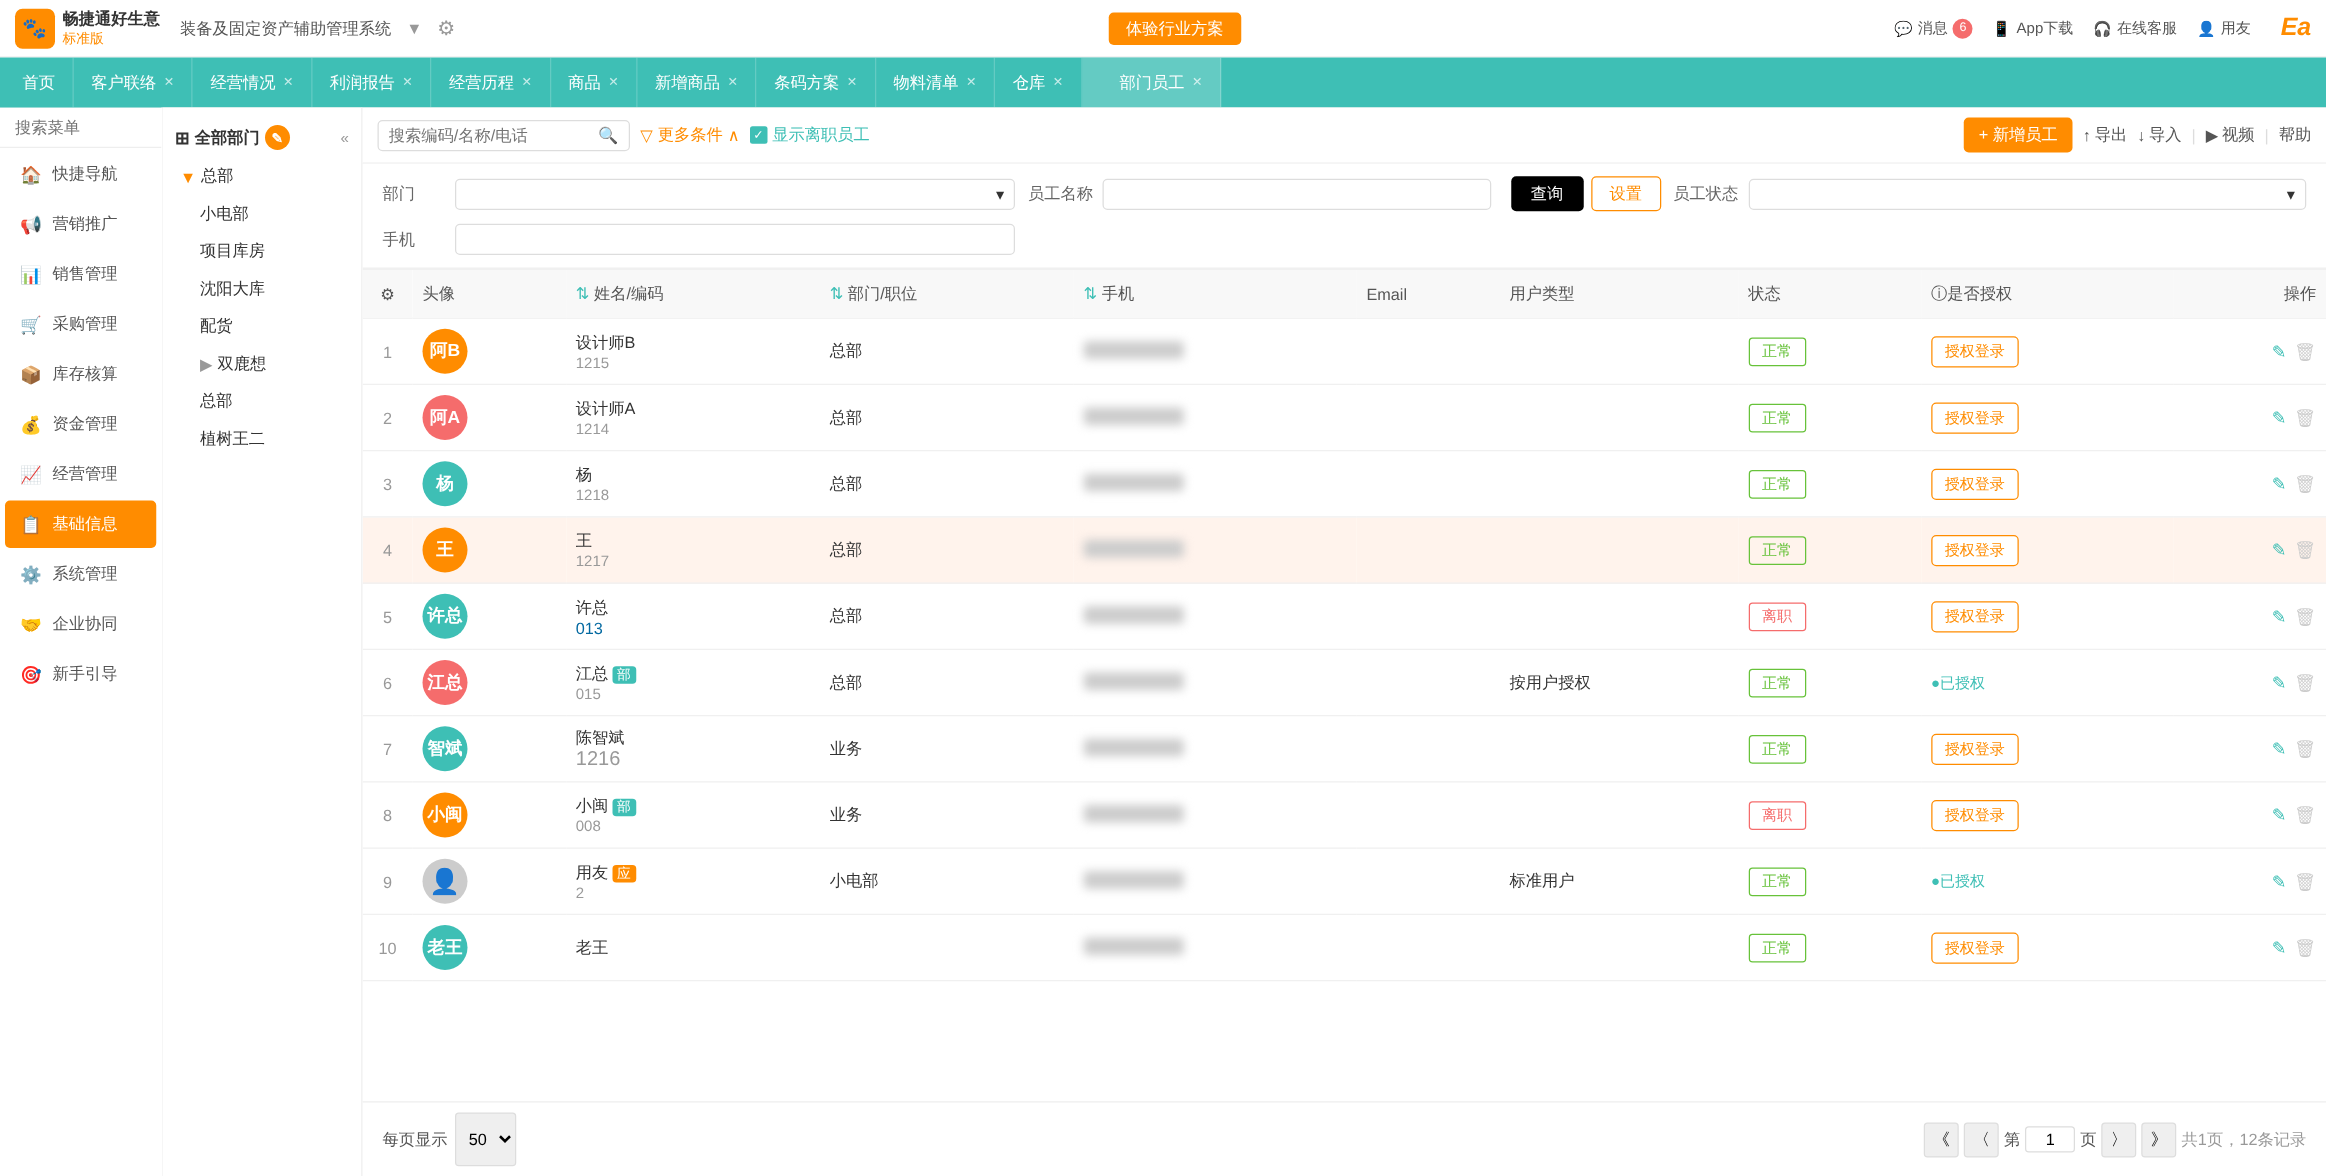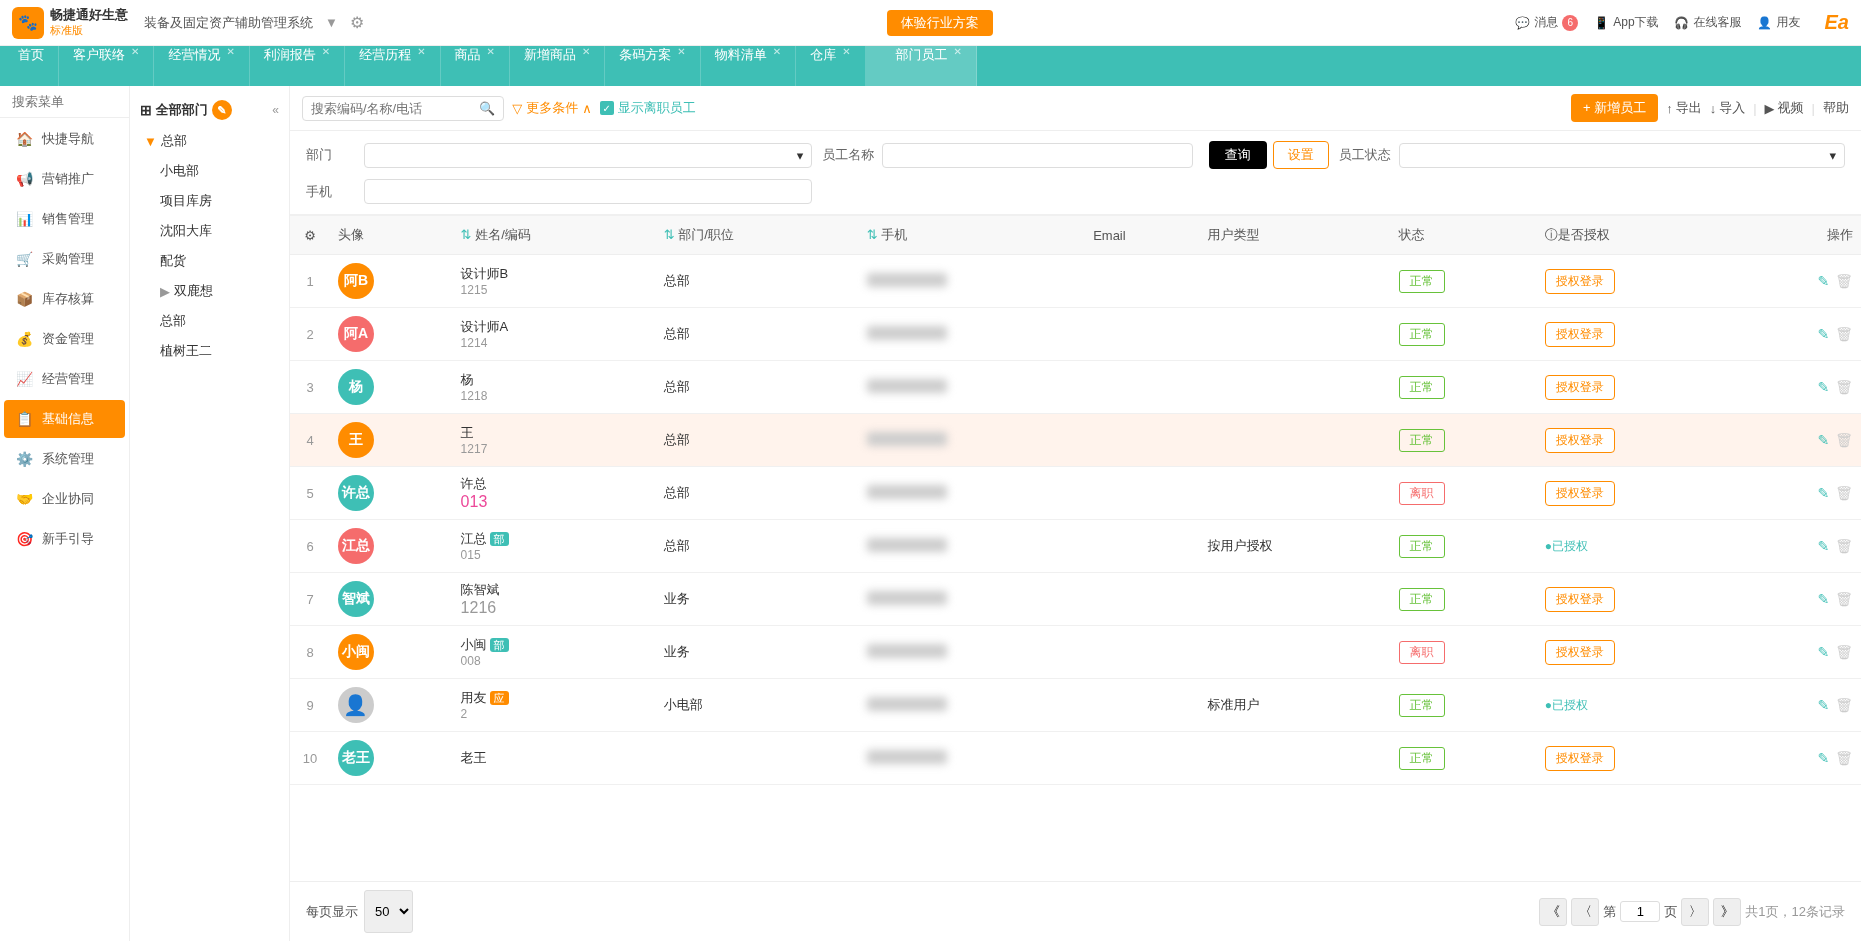--- a/index.html
+++ b/index.html
@@ -12,21 +12,21 @@
     .logo-icon { width: 32px; height: 32px; background: #ff8c00; border-radius: 6px; display: flex; align-items: center; justify-content: center; color: white; font-size: 16px; }
     .logo-text { font-size: 13px; color: #333; font-weight: bold; line-height: 1.2; }
     .logo-sub { font-size: 11px; color: #ff8c00; }
     .top-bar-actions { display: flex; align-items: center; gap: 16px; }
     .top-bar-btn { display: flex; align-items: center; gap: 4px; color: #555; font-size: 12px; cursor: pointer; }
     .top-bar-btn .badge { background: #f56c6c; color: white; border-radius: 50%; width: 16px; height: 16px; font-size: 10px; display: flex; align-items: center; justify-content: center; }
     .try-btn { background: #ff8c00; color: white; border: none; border-radius: 4px; padding: 4px 14px; font-size: 13px; cursor: pointer; }
     
     
     .nav-tabs { display: flex; align-items: center; background: #3ebfb5; height: 40px; padding: 0 8px; overflow: hidden; }
-    .nav-tab { display: flex; align-items: flex-start; gap: 4px; padding: 0 14px; height: 40px; color: white; font-size: 13px; cursor: pointer; border-right: 1px solid rgba(255,255,255,0.2); white-space: nowrap; }
+    .nav-tab { display: flex; align-items: center; gap: 4px; padding: 0 14px; height: 40px; color: white; font-size: 13px; cursor: pointer; border-right: 1px solid rgba(255,255,255,0.2); white-space: nowrap; }
     .nav-tab:first-child { padding-left: 10px; }
     .nav-tab.active { background: rgba(255,255,255,0.2); padding-left: 30px; }
     .nav-tab .close-x { font-size: 10px; opacity: 0.7; margin-left: 2px; }
     
     
     .main-layout { display: flex; height: calc(100vh - 86px); }
     
     
     .sidebar { width: 130px; background: #fff; border-right: 1px solid #eee; overflow-y: auto; flex-shrink: 0; }
     .sidebar-item { display: flex; align-items: center; gap: 8px; padding: 10px 12px; cursor: pointer; color: #555; font-size: 13px; border-radius: 4px; margin: 2px 4px; }
@@ -483,21 +483,21 @@
       </div>
     </td>
   </tr>
                 <tr>
     <td class="row-number">5</td>
     <td>
       <div class="avatar" style="background:#3ebfb5;">许总</div>
     </td>
     <td>
       <div>许总</div>
-      <div style="color:#ec4899;font-size:16px;">013</div>
+      <div style="color:#0369a1;font-size:13px;">013</div>
     </td>
     <td>总部</td>
     <td>
       <span class="blurred"></span>
     </td>
     <td></td>
     <td></td>
     <td>
       <span class="status-badge status-resign">离职</span>
     </td>

